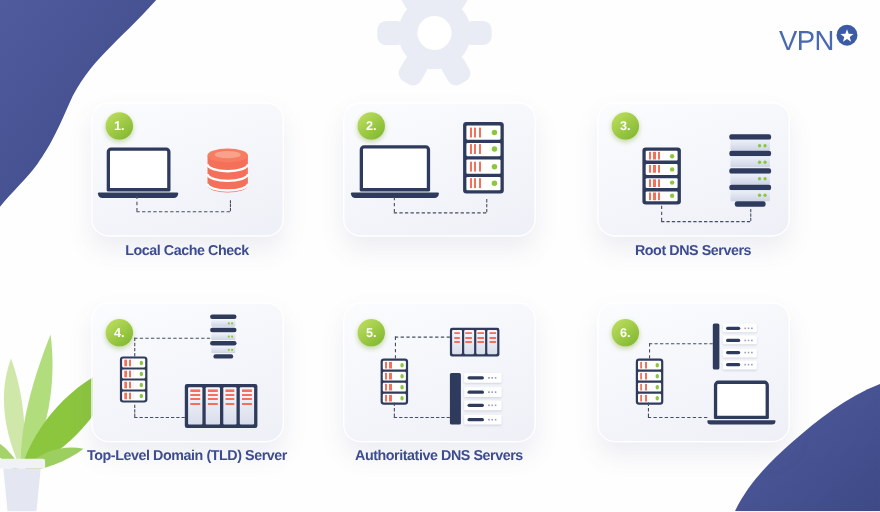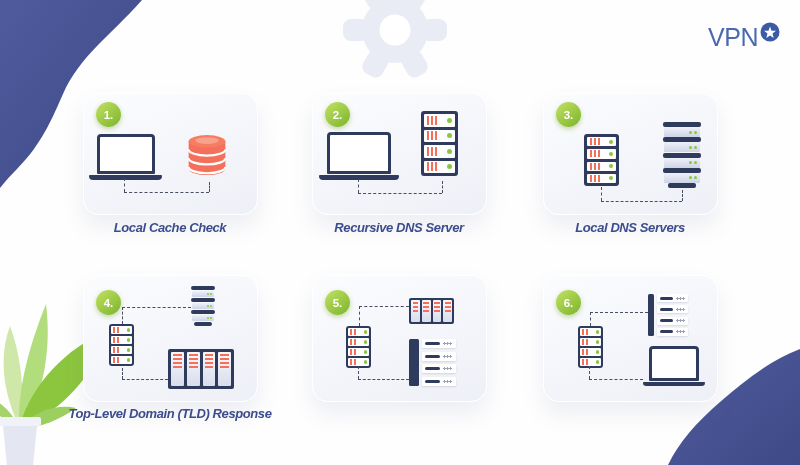--- a/index.html
+++ b/index.html
@@ -20,21 +20,21 @@
   .card { position:absolute; width:175px; border-radius:16px;
           background:linear-gradient(160deg,#fbfcfe 0%,#eef0f7 100%);
           border:1px solid #ffffff;
           box-shadow:0 12px 22px rgba(90,100,150,0.10); }
   .badge { position:absolute; width:25px; height:25px; border-radius:50%;
            background:linear-gradient(140deg,#c1e162,#7cb42c);
            color:#fff; font-weight:700; font-size:11.5px;
            display:flex; align-items:center; justify-content:center;
            box-shadow:0 2px 5px rgba(120,160,40,.4); }
   .plabel { position:absolute; width:230px; text-align:center; white-space:nowrap;
-            font-size:13px; font-weight:700; letter-spacing:-0.4px; color:#3c4c8e;font-style:italic; }
+            font-size:13px; font-weight:700; letter-spacing:-0.4px; color:#3c4c8e; }
 
   
   .dv { position:absolute; width:0; border-left:1.5px dashed #474e63; }
   .dh { position:absolute; height:0; border-top:1.5px dashed #474e63; }
 
   
   .laptop { position:absolute; display:flex; flex-direction:column; align-items:center; }
   .lap-screen { border:3px solid #2f3b5c; background:#fff; border-radius:4px 4px 1px 1px; }
   .lap-base { background:#2f3b5c; height:5px; border-radius:1px 1px 4px 4px; width:100%; margin-top:1px; }
 
@@ -181,21 +181,20 @@
         </div>
       <div class="u">
           <span class="stripes"></span>
           <span class="gdot"></span>
         </div>
     </div>
     <div class="dv" style="left:45px;top:85px;height:14px"></div>
     <div class="dh" style="left:45px;top:99px;width:84px"></div>
     <div class="dv" style="left:129px;top:87px;height:12px"></div>
   </div>
-  <div class="plabel" style="left:284px;top:220px">Recursive DNS Server</div>
 
   <div class="card" style="left:543px;top:93px;height:122px">
     <div class="badge" style="left:12px;top:8px">3.</div>
     <div class="rack rack-md" style="left:40px;top:40px">
       <div class="u">
           <span class="stripes"></span>
           <span class="gdot"></span>
         </div>
       <div class="u">
           <span class="stripes"></span>
@@ -230,21 +229,21 @@
       <div class="ts">
           <span class="gdot"></span>
           <span class="gdot"></span>
         </div>
       <div class="tb stand"></div>
     </div>
     <div class="dv" style="left:57px;top:93px;height:14px"></div>
     <div class="dh" style="left:57px;top:107px;width:81px"></div>
     <div class="dv" style="left:138px;top:96px;height:11px"></div>
   </div>
-  <div class="plabel" style="left:515px;top:220px">Local DNS Servers</div>
+  <div class="plabel" style="left:515px;top:220px">Root DNS Servers</div>
 
   <div class="card" style="left:83px;top:275px;height:127px">
     <div class="badge" style="left:12px;top:14px">4.</div>
     <div class="rack rack-sm" style="left:25px;top:48px">
       <div class="u">
           <span class="stripes"></span>
           <span class="gdot"></span>
         </div>
       <div class="u">
           <span class="stripes"></span>
@@ -289,21 +288,21 @@
         </div>
       <div class="col">
           <div class="cstripes"></div>
         </div>
     </div>
     <div class="dv" style="left:38px;top:31px;height:17px"></div>
     <div class="dh" style="left:38px;top:31px;width:69px"></div>
     <div class="dv" style="left:38px;top:92px;height:11px"></div>
     <div class="dh" style="left:38px;top:103px;width:46px"></div>
   </div>
-  <div class="plabel" style="left:55px;top:406px">Top-Level Domain (TLD) Response</div>
+  <div class="plabel" style="left:55px;top:406px">Top-Level Domain (TLD) Server</div>
 
   <div class="card" style="left:312px;top:275px;height:127px">
     <div class="badge" style="left:12px;top:14px">5.</div>
     <div class="rack rack-sm" style="left:33px;top:50px">
       <div class="u">
           <span class="stripes"></span>
           <span class="gdot"></span>
         </div>
       <div class="u">
           <span class="stripes"></span>
@@ -351,20 +350,21 @@
             <span class="ss-dash"></span>
             <span class="ss-dots"></span>
           </div>
       </div>
     </div>
     <div class="dv" style="left:46px;top:30px;height:20px"></div>
     <div class="dh" style="left:46px;top:30px;width:50px"></div>
     <div class="dv" style="left:45px;top:90px;height:13px"></div>
     <div class="dh" style="left:45px;top:103px;width:51px"></div>
   </div>
+  <div class="plabel" style="left:284px;top:406px">Authoritative DNS Servers</div>
 
   <div class="card" style="left:543px;top:275px;height:127px">
     <div class="badge" style="left:12px;top:14px">6.</div>
     <div class="rack rack-sm" style="left:34px;top:50px">
       <div class="u">
           <span class="stripes"></span>
           <span class="gdot"></span>
         </div>
       <div class="u">
           <span class="stripes"></span>

